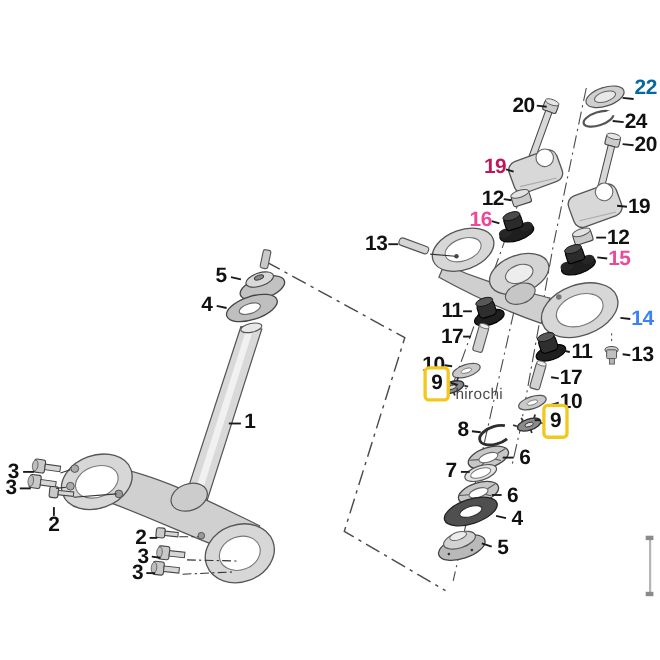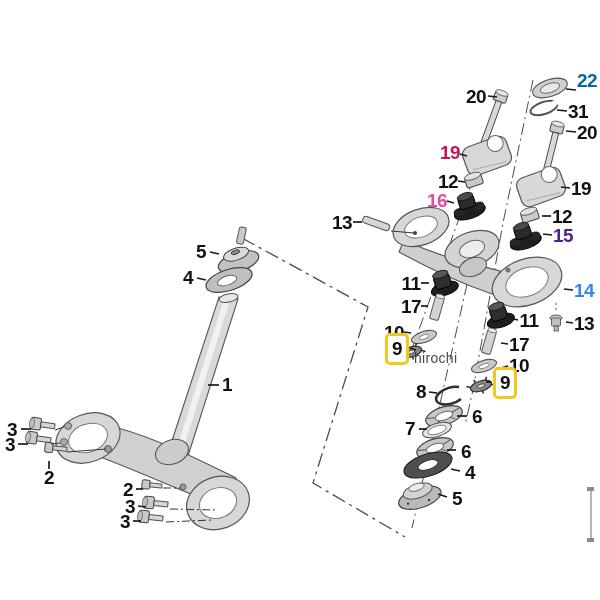--- a/index.html
+++ b/index.html
@@ -297,28 +297,28 @@
       <div class="callout" style="left: 227px; top: 384px; color: rgb(17, 17, 17);">1</div>
       <div class="callout" style="left: 12px; top: 429px; color: rgb(17, 17, 17);">3</div>
       <div class="callout" style="left: 10px; top: 444px; color: rgb(17, 17, 17);">3</div>
       <div class="callout" style="left: 49px; top: 477px; color: rgb(17, 17, 17);">2</div>
       <div class="callout" style="left: 128px; top: 489px; color: rgb(17, 17, 17);">2</div>
       <div class="callout" style="left: 130px; top: 506px; color: rgb(17, 17, 17);">3</div>
       <div class="callout" style="left: 125px; top: 521px; color: rgb(17, 17, 17);">3</div>
       <div class="callout" style="left: 342px; top: 222px; color: rgb(17, 17, 17);">13</div>
       <div class="callout" style="left: 476px; top: 96px; color: rgb(17, 17, 17);">20</div>
       <div class="callout" style="left: 587px; top: 80px; color: #0369a1;">22</div>
-      <div class="callout" style="left: 578px; top: 111px; color: rgb(17, 17, 17);">31</div>
+      <div class="callout" style="left: 578px; top: 111px; color: rgb(17, 17, 17);">24</div>
       <div class="callout" style="left: 587px; top: 132px; color: rgb(17, 17, 17);">20</div>
       <div class="callout" style="left: 450px; top: 152px; color: #be185d;">19</div>
       <div class="callout" style="left: 448px; top: 181px; color: rgb(17, 17, 17);">12</div>
       <div class="callout" style="left: 437px; top: 200px; color: #ec4899;">16</div>
       <div class="callout" style="left: 581px; top: 188px; color: rgb(17, 17, 17);">19</div>
       <div class="callout" style="left: 562px; top: 216px; color: rgb(17, 17, 17);">12</div>
-      <div class="callout" style="left: 563px; top: 235px; color: #4c1d95;">15</div>
+      <div class="callout" style="left: 563px; top: 235px; color: #ec4899;">15</div>
       <div class="callout" style="left: 584px; top: 290px; color: #3b82f6;">14</div>
       <div class="callout" style="left: 584px; top: 323px; color: rgb(17, 17, 17);">13</div>
       <div class="callout" style="left: 411px; top: 283px; color: rgb(17, 17, 17);">11</div>
       <div class="callout" style="left: 411px; top: 306px; color: rgb(17, 17, 17);">17</div>
       <div class="callout" style="left: 394px; top: 332px; color: rgb(17, 17, 17);">10</div>
       <div class="callout hl" style="left: 397px; top: 349px; color: rgb(17, 17, 17);">9</div>
       <div class="callout" style="left: 529px; top: 320px; color: rgb(17, 17, 17);">11</div>
       <div class="callout" style="left: 519px; top: 344px; color: rgb(17, 17, 17);">17</div>
       <div class="callout" style="left: 519px; top: 365px; color: rgb(17, 17, 17);">10</div>
       <div class="callout hl" style="left: 505px; top: 383px; color: rgb(17, 17, 17);">9</div>

